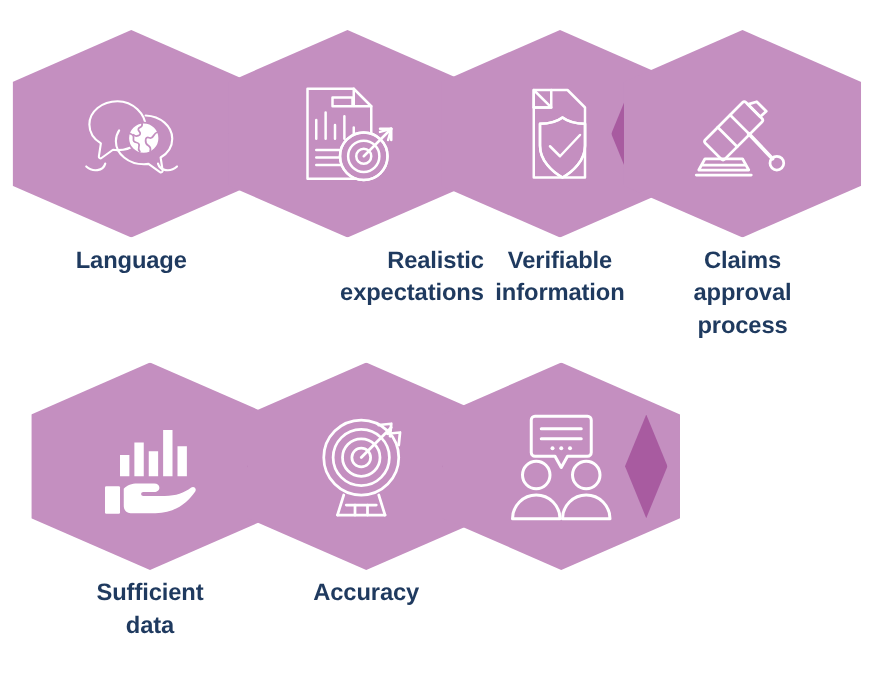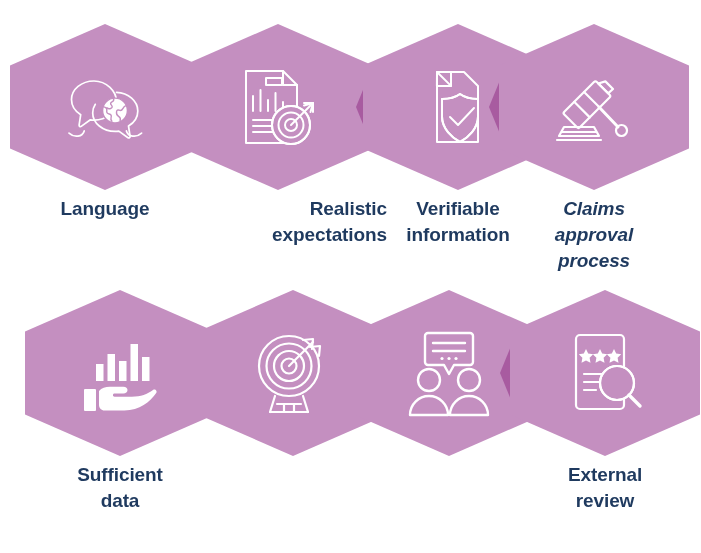--- a/index.html
+++ b/index.html
@@ -153,21 +153,21 @@
         </div>
       </div>
       <div class="label" style="white-space:pre-line;text-align:right;">Realistic
 expectations</div>
     </div>
 
     <div class="joint" style="left:356px;">
       <div class="diamond"></div>
     </div>
 
-    <div class="cell" style="left:363px;">
+    <div class="cell" style="left:353px;">
       <div class="hex-wrap">
         <div class="hex"></div>
         <div class="icon">
           <svg viewBox="0 0 104 104" fill="none" stroke="#ffffff" stroke-width="2" stroke-linecap="round" stroke-linejoin="round">
             <path d="M31 17h27l14 14v56H31z"></path>
             <path d="M31 17l-.1 13.9H45z" fill="none"></path>
             <path d="M45 17v14H31"></path>
             <path d="M58 42c-7.5 0-14.5-2.4-18-5-3.5 2.6-10.5 5-18 5v17.5c0 12 9.8 21 18 25.5 8.2-4.5 18-13.5 18-25.5z" fill="#c48fc0" transform="translate(14,2)"></path>
             <path d="M72 44c-7.5 0-14.5-2.4-18-5-3.5 2.6-10.5 5-18 5v17.5c0 12 9.8 21 18 25.5 8.2-4.5 18-13.5 18-25.5z"></path>
             <path d="M44 62l8 8 16-17"></path>
@@ -175,21 +175,21 @@
         </div>
       </div>
       <div class="label" style="white-space:pre-line;">Verifiable
 information</div>
     </div>
 
     <div class="joint" style="left:489px;">
       <div class="diamond"></div>
     </div>
 
-    <div class="cell" style="left:499px;font-style:italic;">
+    <div class="cell" style="left:499px;">
       <div class="hex-wrap">
         <div class="hex"></div>
         <div class="icon">
           <svg viewBox="0 0 104 104" fill="none" stroke="#ffffff" stroke-width="2.2" stroke-linecap="round" stroke-linejoin="round">
             <g transform="rotate(-45 52 44)">
               <rect x="20" y="32" width="46" height="22" rx="2"></rect>
               <path d="M36 32v22M50 32v22"></path>
               <path d="M66 36l6.5 3.6v10.8L66 50z"></path>
             </g>
             <path d="M57 52l19 20" stroke-width="3"></path>
@@ -245,20 +245,21 @@
             <path d="M48 45l24-24"></path>
             <path d="M62 19l10-1-1 10"></path>
             <path d="M69 26l10-1-1 10"></path>
             <path d="M34 75l-5 16M62 75l5 16"></path>
             <path d="M29 91h38"></path>
             <path d="M36 83h24"></path>
             <path d="M43 91v-8M53 91v-8"></path>
           </svg>
         </div>
       </div>
+      <div class="label">Accuracy</div>
     </div>
 
     <div class="joint" style="left:344px;">
       <div class="diamond"></div>
     </div>
 
     <div class="cell" style="left:344px;">
       <div class="hex-wrap">
         <div class="hex"></div>
         <div class="icon">
@@ -274,36 +275,15 @@
             <path d="M53 94c0-10.5 8.5-19 19-19s19 8.5 19 19z"></path>
           </svg>
         </div>
       </div>
     </div>
 
     <div class="joint" style="left:490px;">
       <div class="diamond"></div>
     </div>
 
-    <div class="cell" style="left:500px;">
-      <div class="hex-wrap">
-        <div class="hex"></div>
-        <div class="icon">
-          <svg viewBox="0 0 104 104" fill="none" stroke="#ffffff" stroke-width="2.2" stroke-linecap="round" stroke-linejoin="round">
-            <rect x="23" y="14" width="48" height="74" rx="4"></rect>
-            <g fill="#ffffff" stroke="none">
-              <path d="M33 28l2.2 4.6 5 .7-3.6 3.5.9 5-4.5-2.4-4.5 2.4.9-5-3.6-3.5 5-.7z"></path>
-              <path d="M47 28l2.2 4.6 5 .7-3.6 3.5.9 5-4.5-2.4-4.5 2.4.9-5-3.6-3.5 5-.7z"></path>
-              <path d="M61 28l2.2 4.6 5 .7-3.6 3.5.9 5-4.5-2.4-4.5 2.4.9-5-3.6-3.5 5-.7z"></path>
-            </g>
-            <path d="M31 53h18M31 61h18M31 69h12"></path>
-            <circle cx="64" cy="62" r="17" fill="#c48fc0"></circle>
-            <circle cx="64" cy="62" r="17"></circle>
-            <path d="M76 74l11 11" stroke-width="3.4"></path>
-          </svg>
-        </div>
-      </div>
-      <div class="label" style="white-space:pre-line;">External
-review</div>
-    </div>
   </div>
 
 </div>
 
 </body></html>

